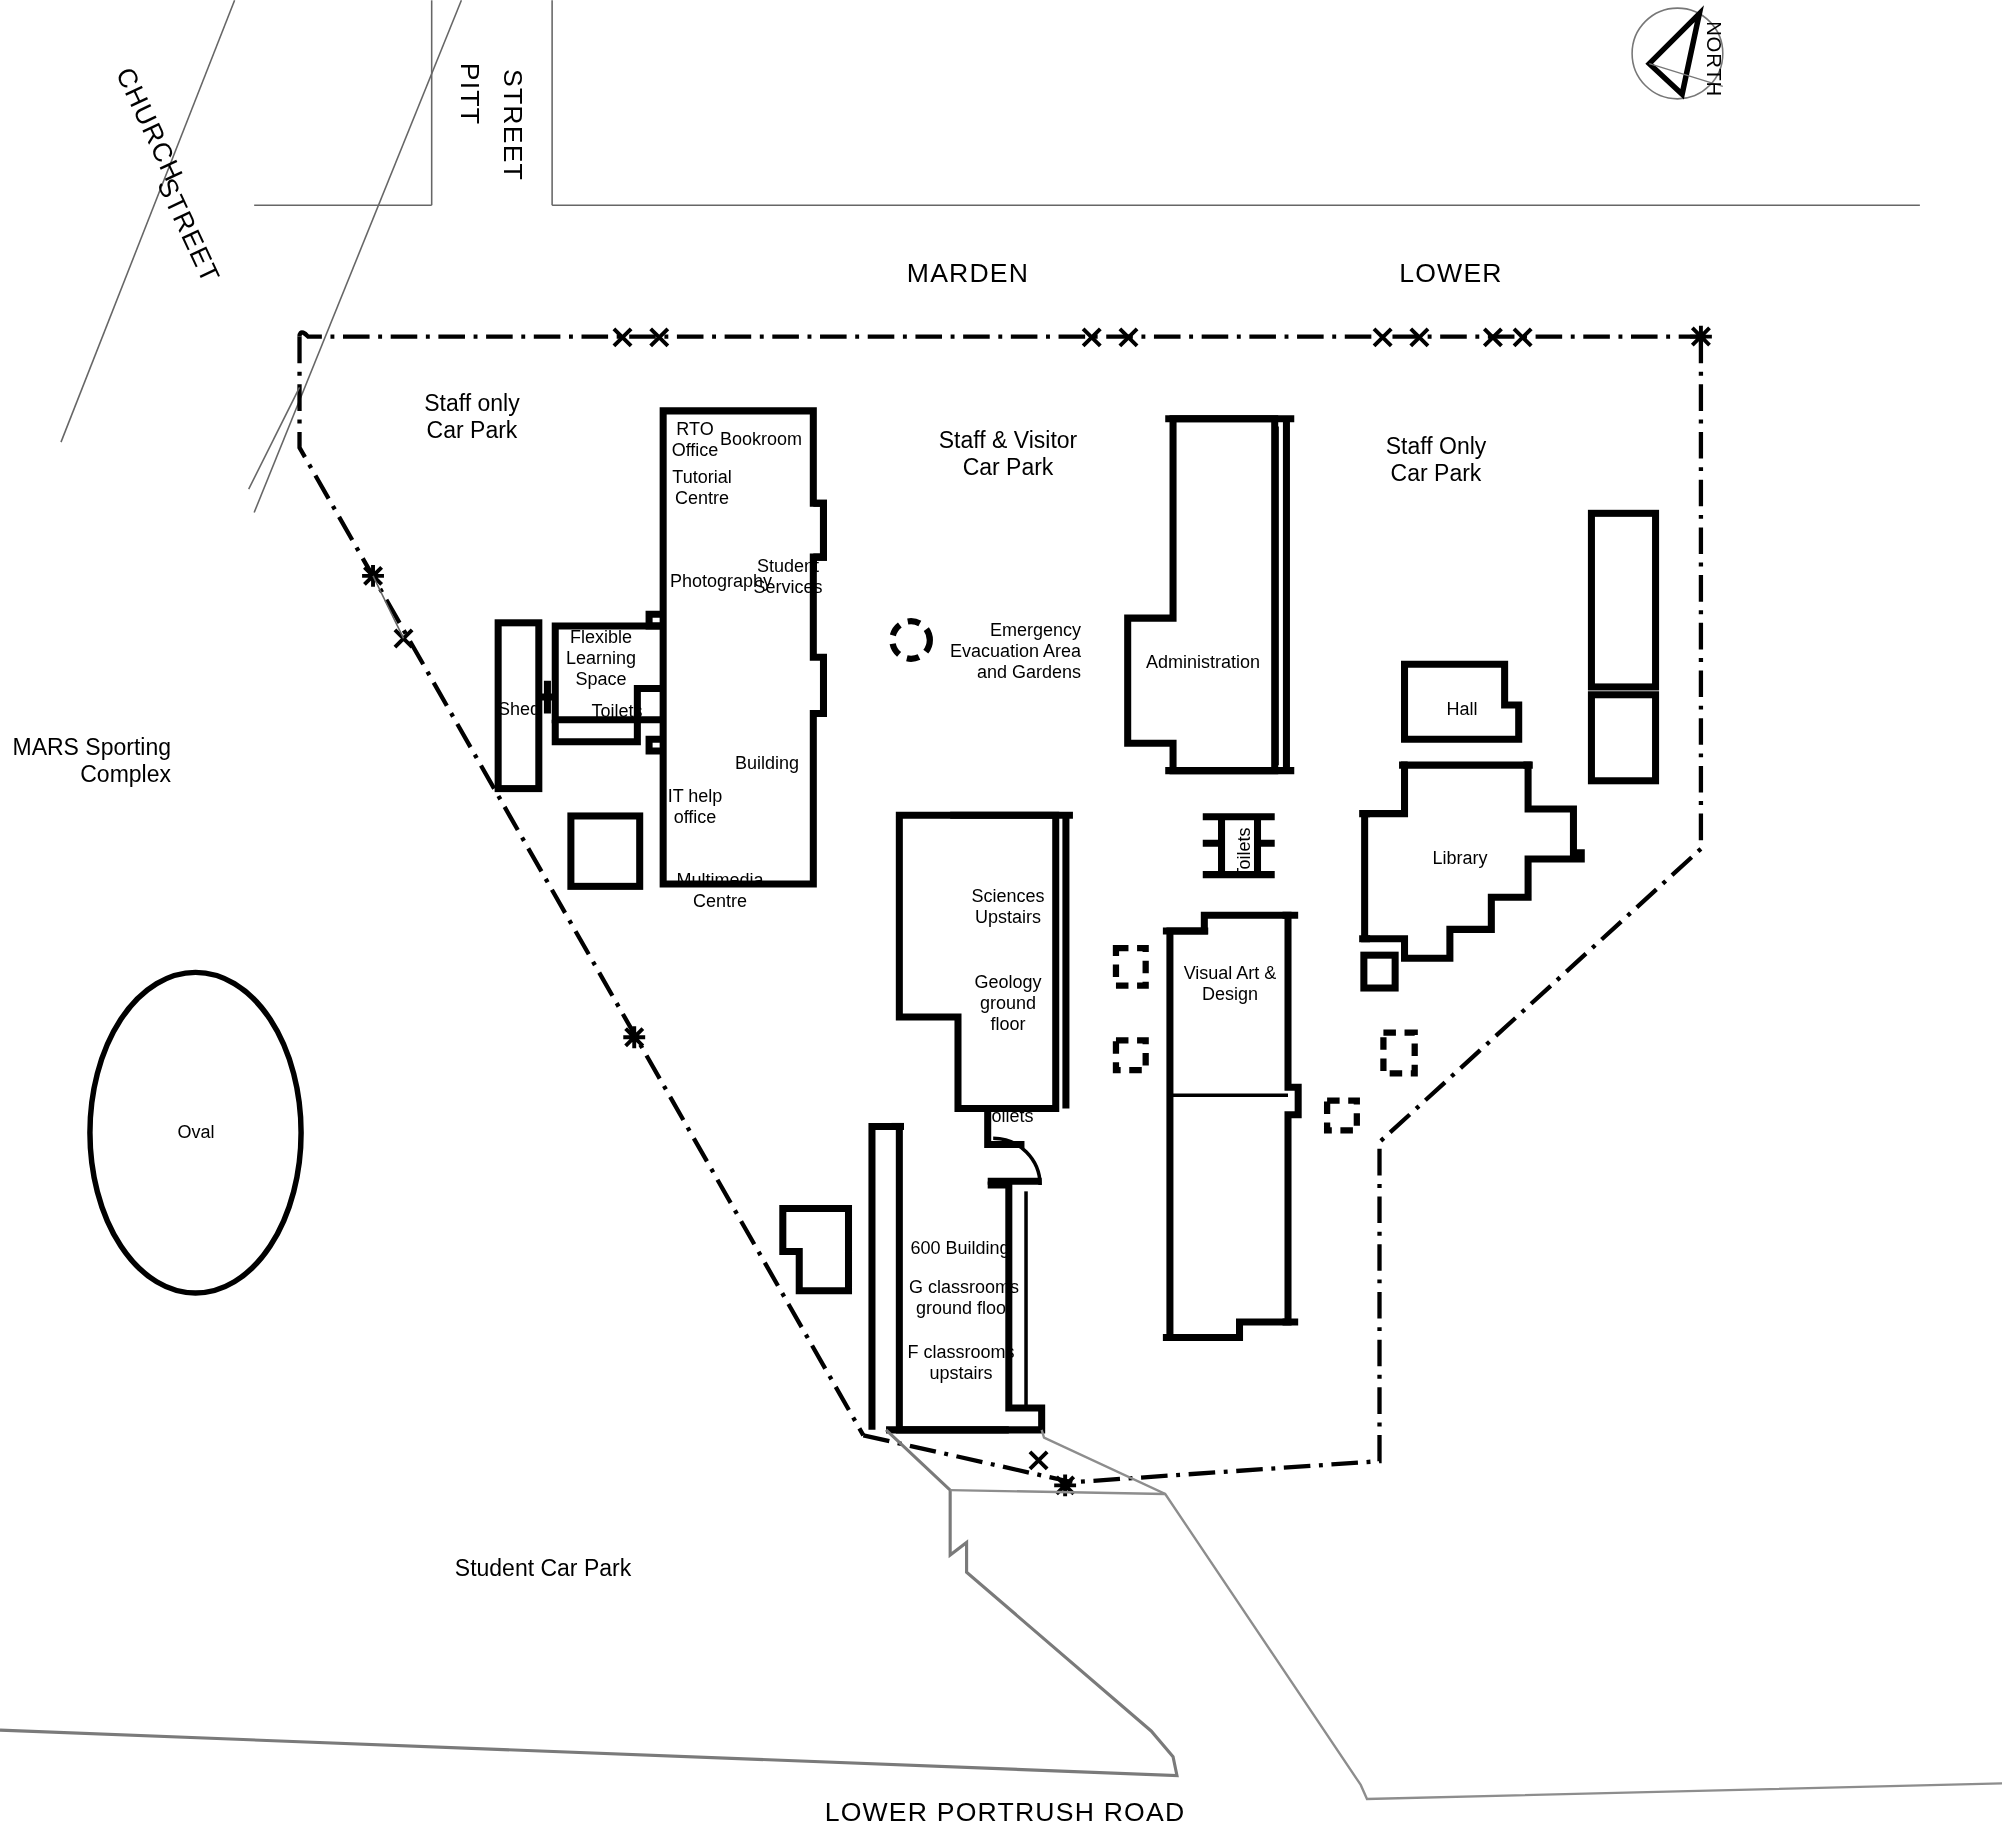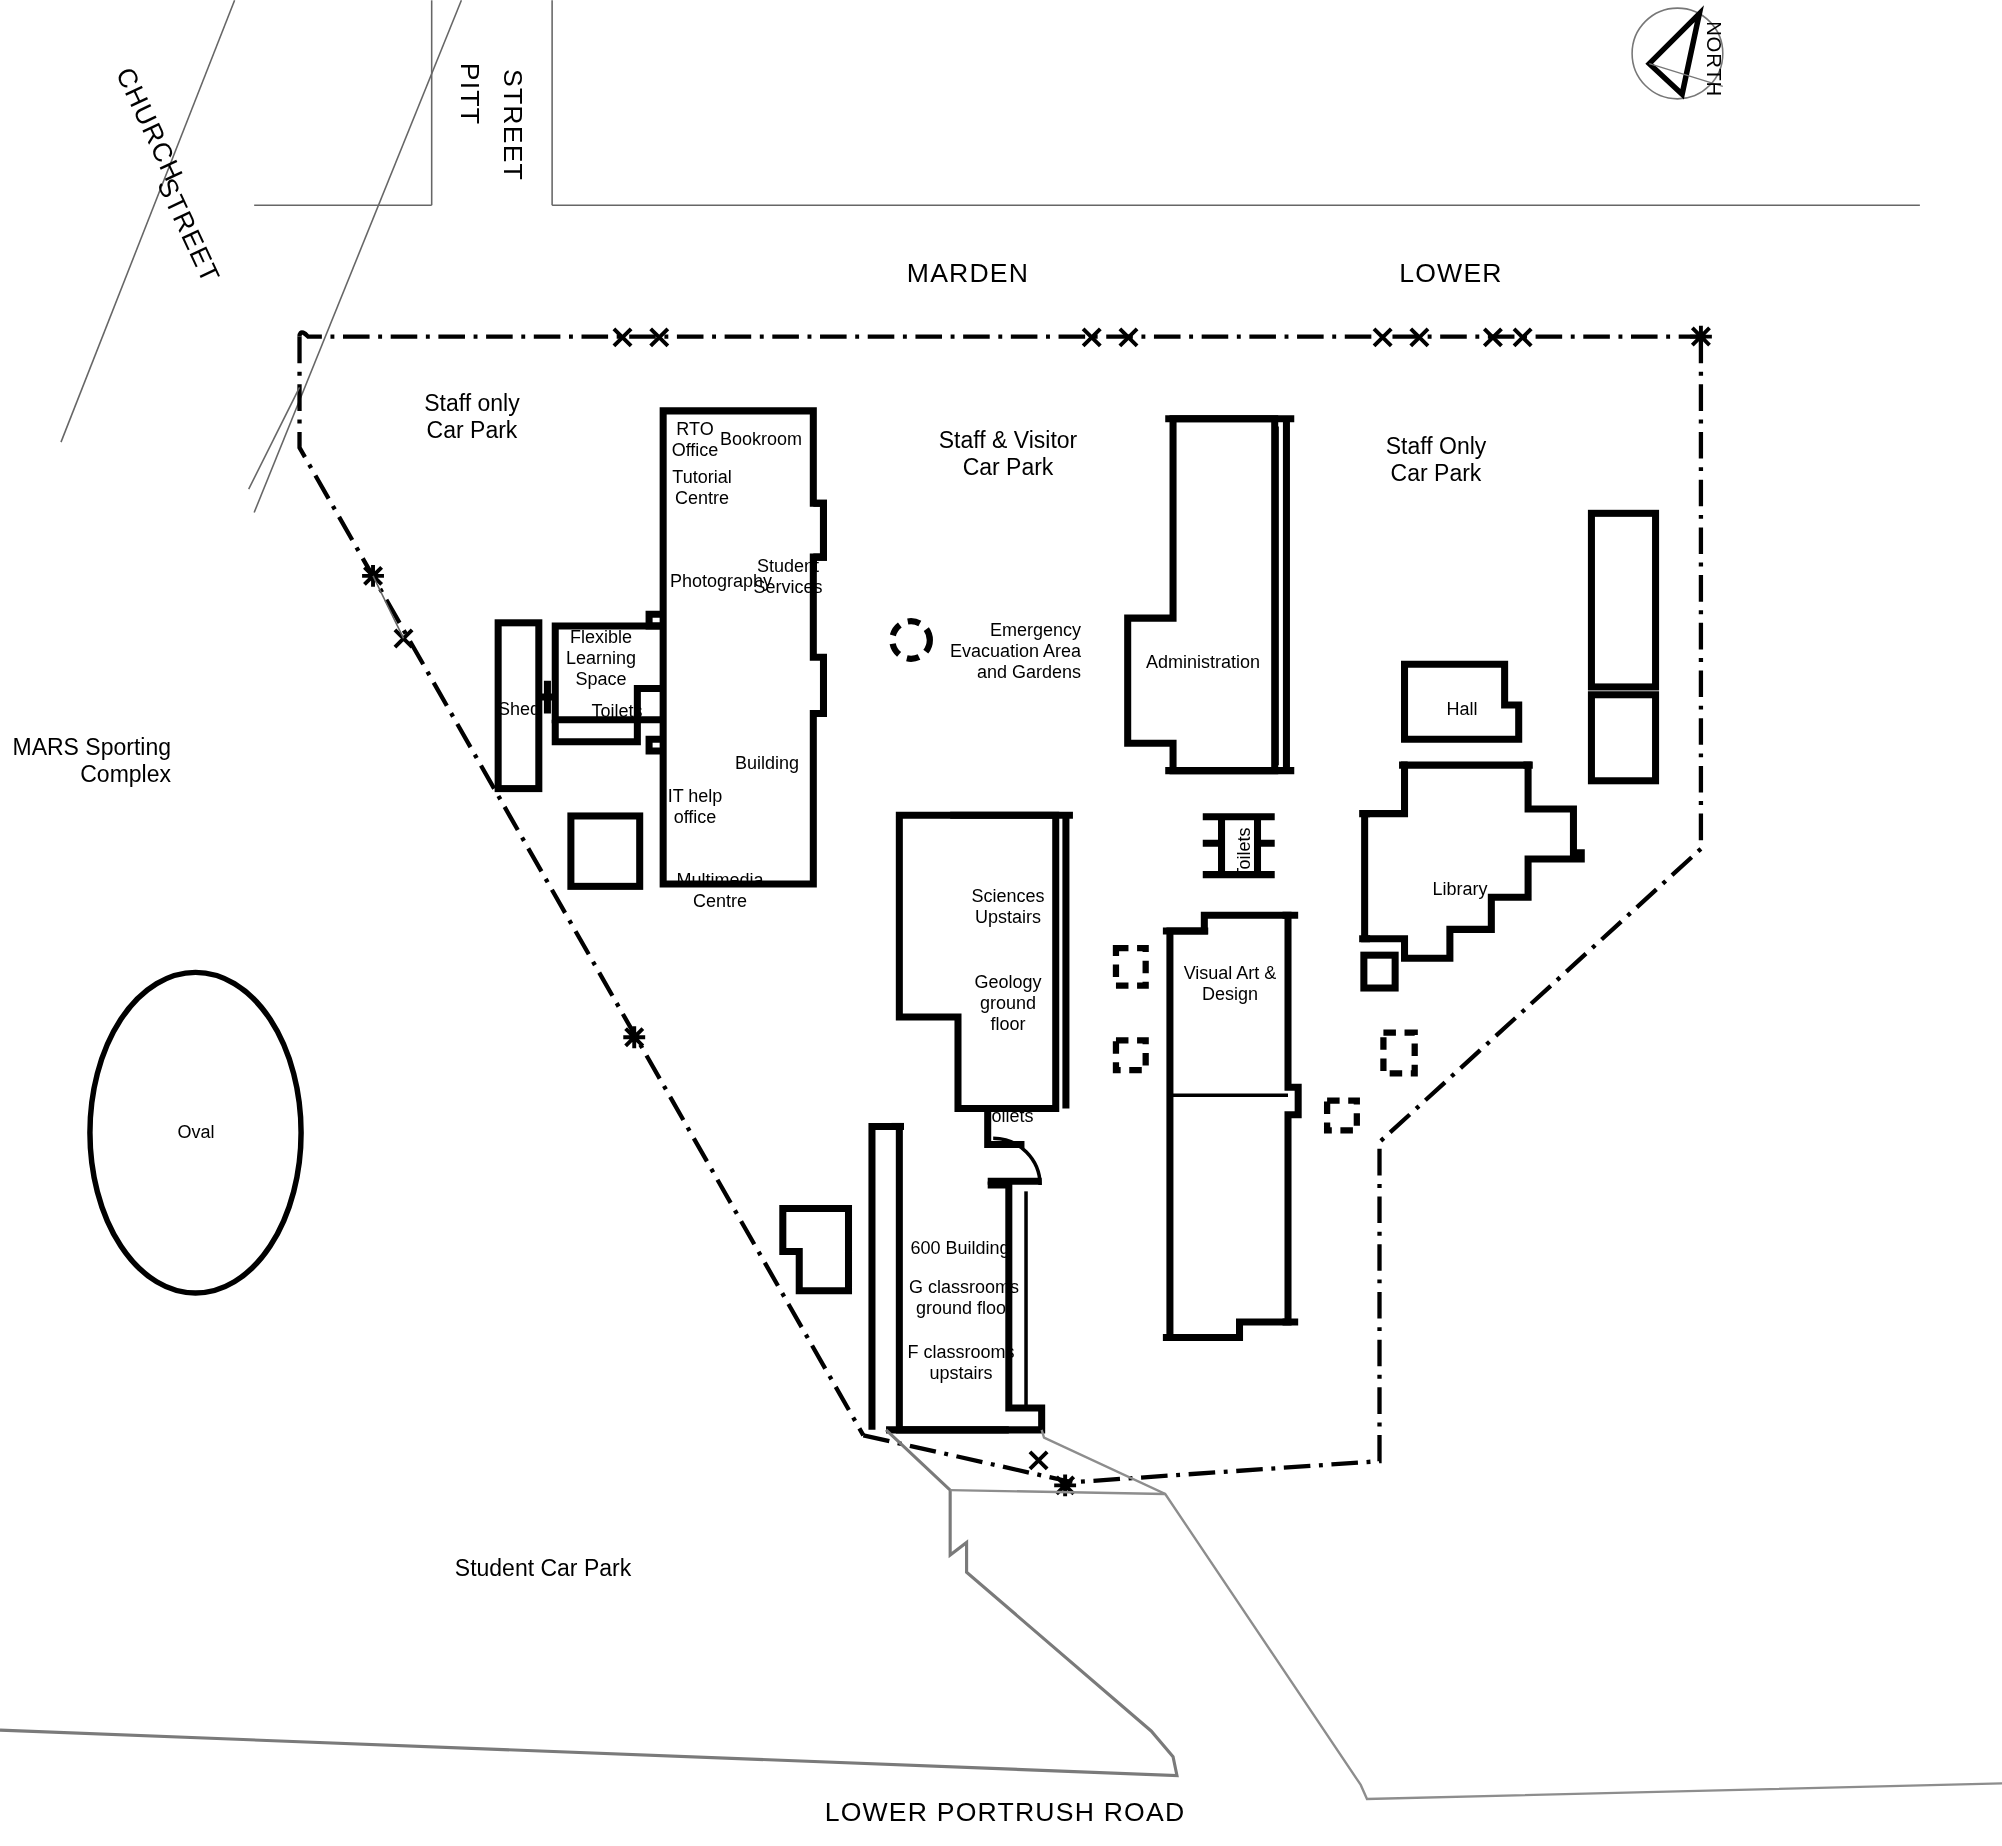--- a/index.html
+++ b/index.html
@@ -217,16 +217,16 @@
   <div class="lbl c bld-label" style="left:964px;top:1298px;white-space:pre-line;">G classrooms
 ground floor</div>
   <div class="lbl c bld-label" style="left:961px;top:1363px;white-space:pre-line;">F classrooms
 upstairs</div>
 
   <div class="lbl c bld-label" style="left:1203px;top:663px;">Administration</div>
   <div class="lbl c bld-label" style="left:1245px;top:853px;transform:translate(-50%,-50%) rotate(-90deg);">Toilets</div>
   <div class="lbl c bld-label" style="left:1230px;top:984px;white-space:pre-line;">Visual Art &amp;
 Design</div>
   <div class="lbl c bld-label" style="left:1462px;top:710px;">Hall</div>
-  <div class="lbl c bld-label" style="left:1460px;top:859px;margin-top:31px;">Library</div>
+  <div class="lbl c bld-label" style="left:1460px;top:859px;">Library</div>
 
 </div>
 
 
 </body></html>

